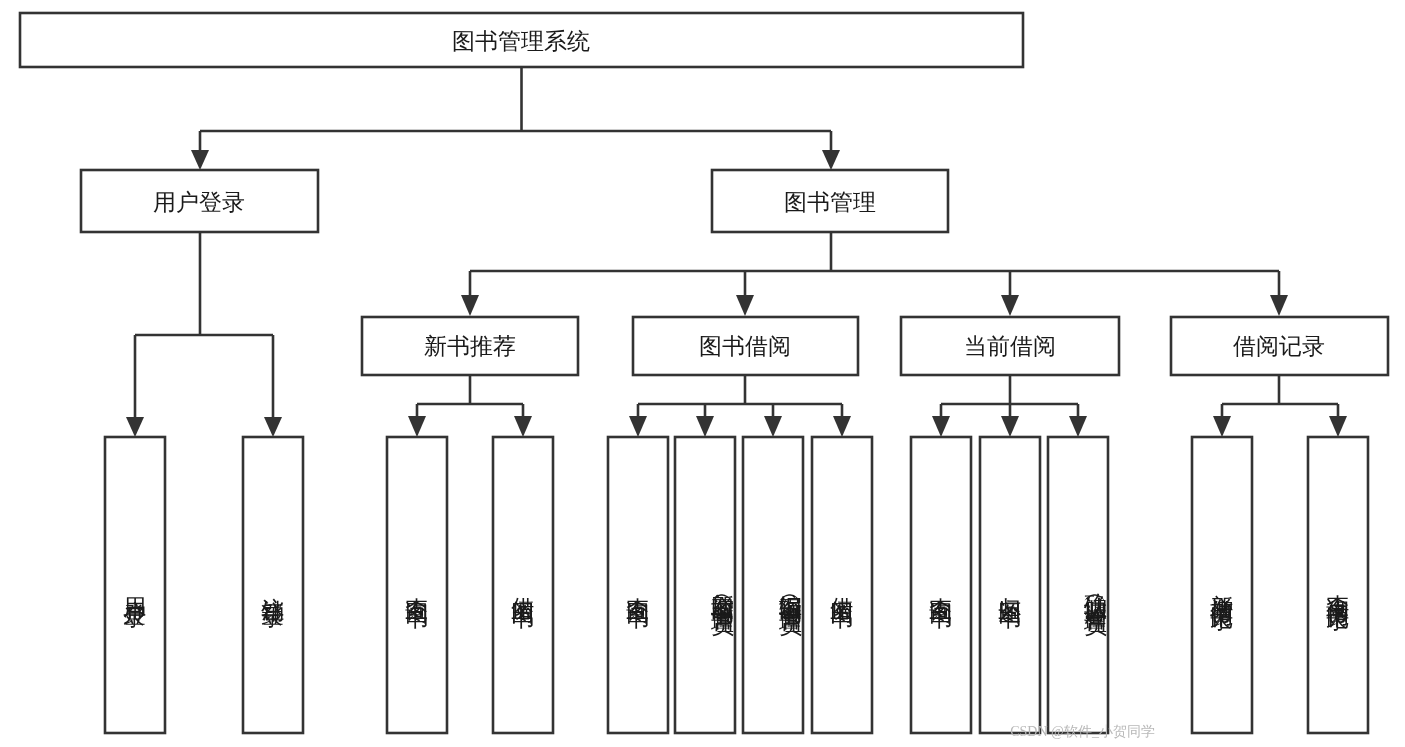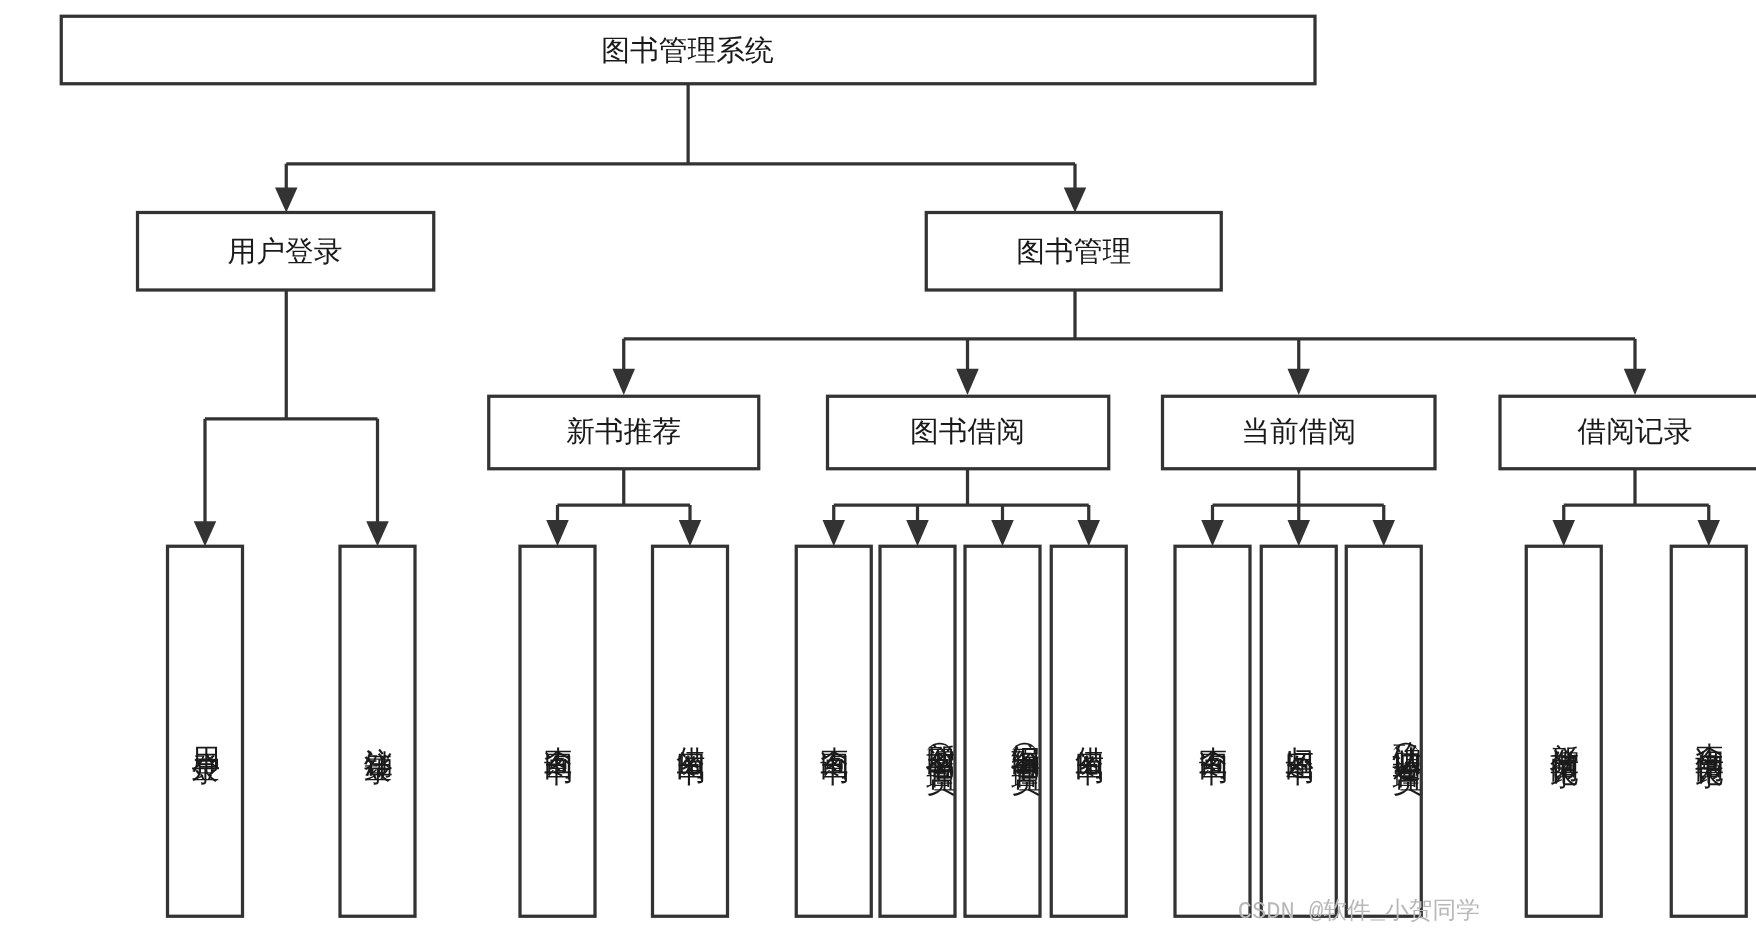--- a/index.html
+++ b/index.html
@@ -11,21 +11,20 @@
     width: 1405px;
     height: 747px;
     font-family: "DejaVu Sans", "Liberation Sans", sans-serif;
     overflow: hidden;
   }
   #diagram-root {
     position: relative;
     width: 1165px;
     height: 747px;
     background: #ffffff;
-    margin-left: 29px;
   }
   svg.diagram-canvas {
     position: absolute;
     top: 0;
     left: 0;
     width: 1405px;
     height: 747px;
   }
   .node-box {
     fill: #ffffff;
@@ -70,22 +69,22 @@
   }
   .leaf-label.top {
     display: flex;
     align-items: flex-start;
     justify-content: center;
   }
   .watermark {
     position: absolute;
     right: 10px;
     bottom: 6px;
-    font-family: Liberation Mono, monospace;
-    font-size: 19px;
+    font-family: Liberation Serif, serif;
+    font-size: 14px;
     color: #b8b8b8;
     white-space: nowrap;
     pointer-events: none;
   }
 </style>
 </head>
 <body>
 
 <div id="diagram-root">
 

